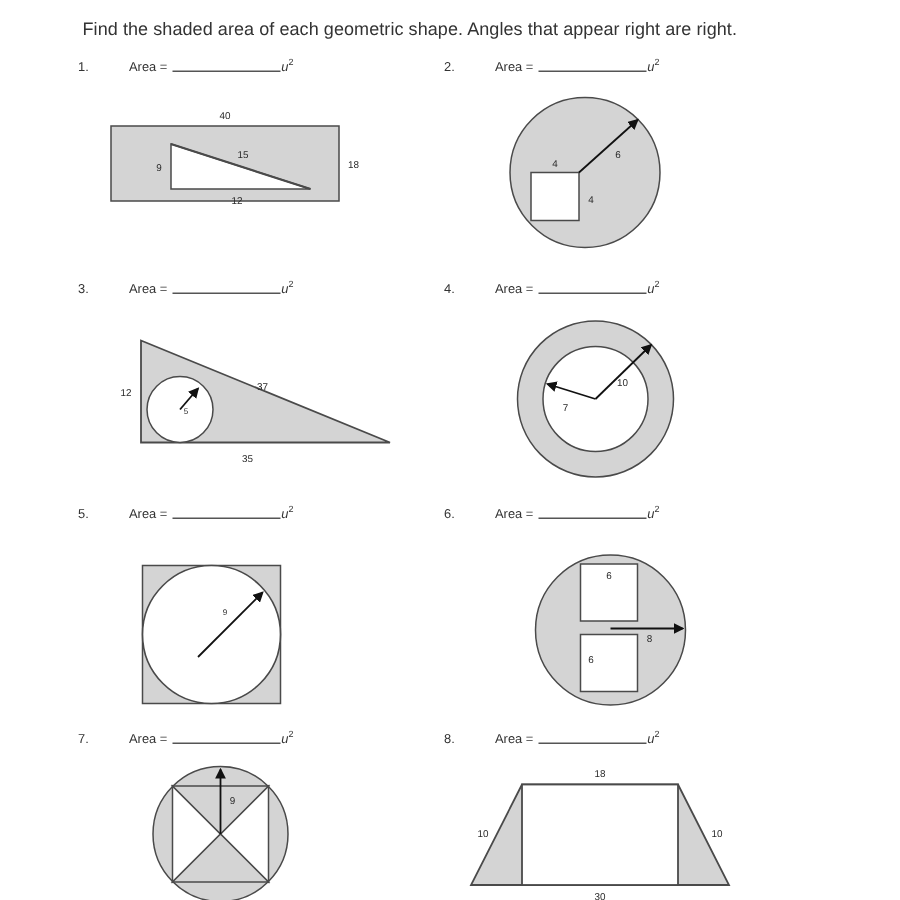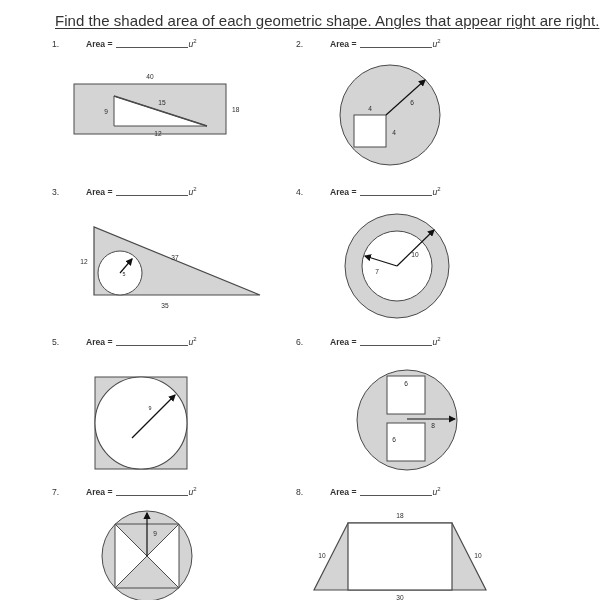--- a/index.html
+++ b/index.html
@@ -20,42 +20,40 @@
     position: absolute;
     left: 0; top: 0;
     width: 600px; height: 600px;
     background: #ffffff;
   }
 
   .instructions {
     position: absolute;
     left: 55px;
     top: 12px;
-    font-size: 15px;
+    font-size: 12px;
     letter-spacing: 0.05px;
-    text-decoration: underline;
     text-underline-offset: 2px;
     color: #333333;
     white-space: nowrap;
   }
 
   
   .prompt {
     position: absolute;
     font-size: 8.6px;
     color: #333333;
     white-space: nowrap;
   }
   .prompt .num {
     display: inline-block;
     width: 34px;
   }
   .prompt .areaword {
     display: inline-block;
-    font-weight: bold;
   }
   .prompt .blank {
     display: inline-block;
     width: 72px;
     border-bottom: 1px solid #555;
     height: 9px;
     margin: 0 1px -1px 3px;
   }
   .prompt .unit {
     font-style: italic;

